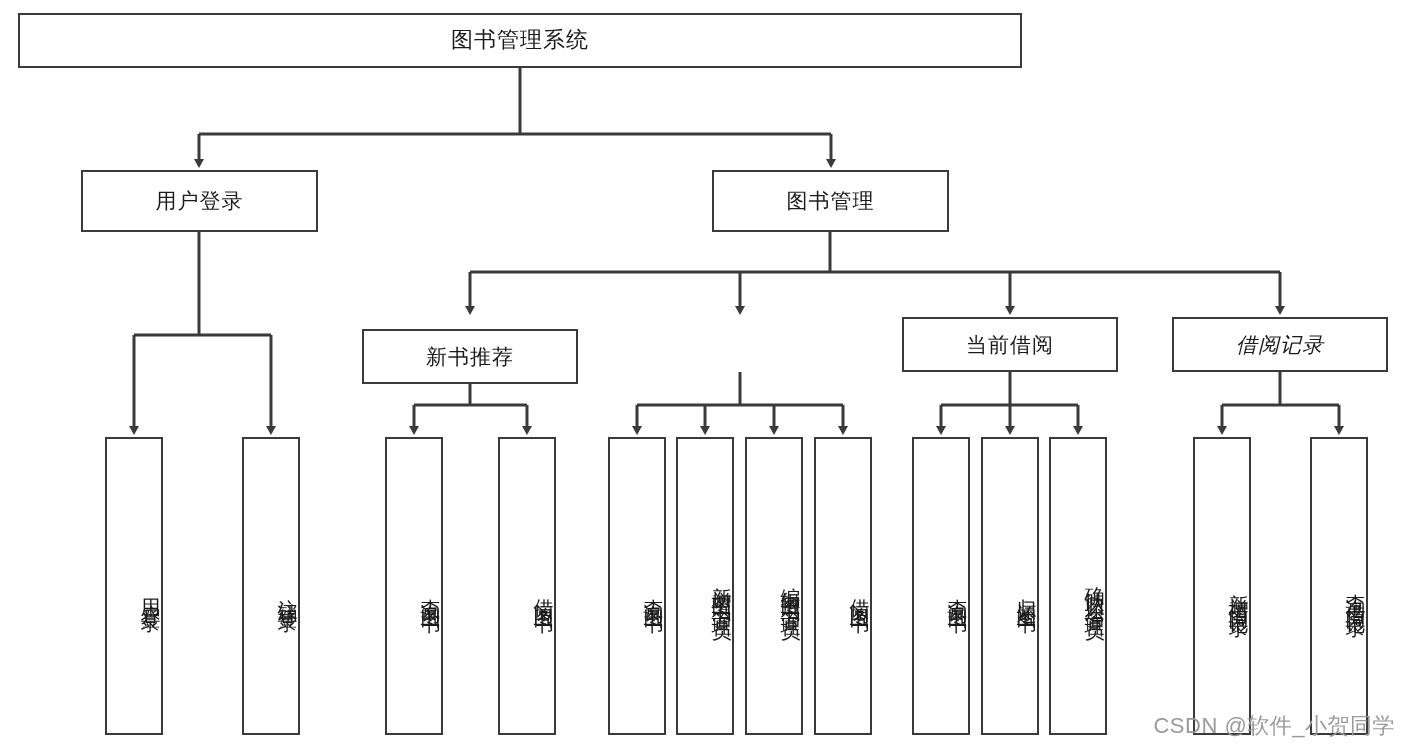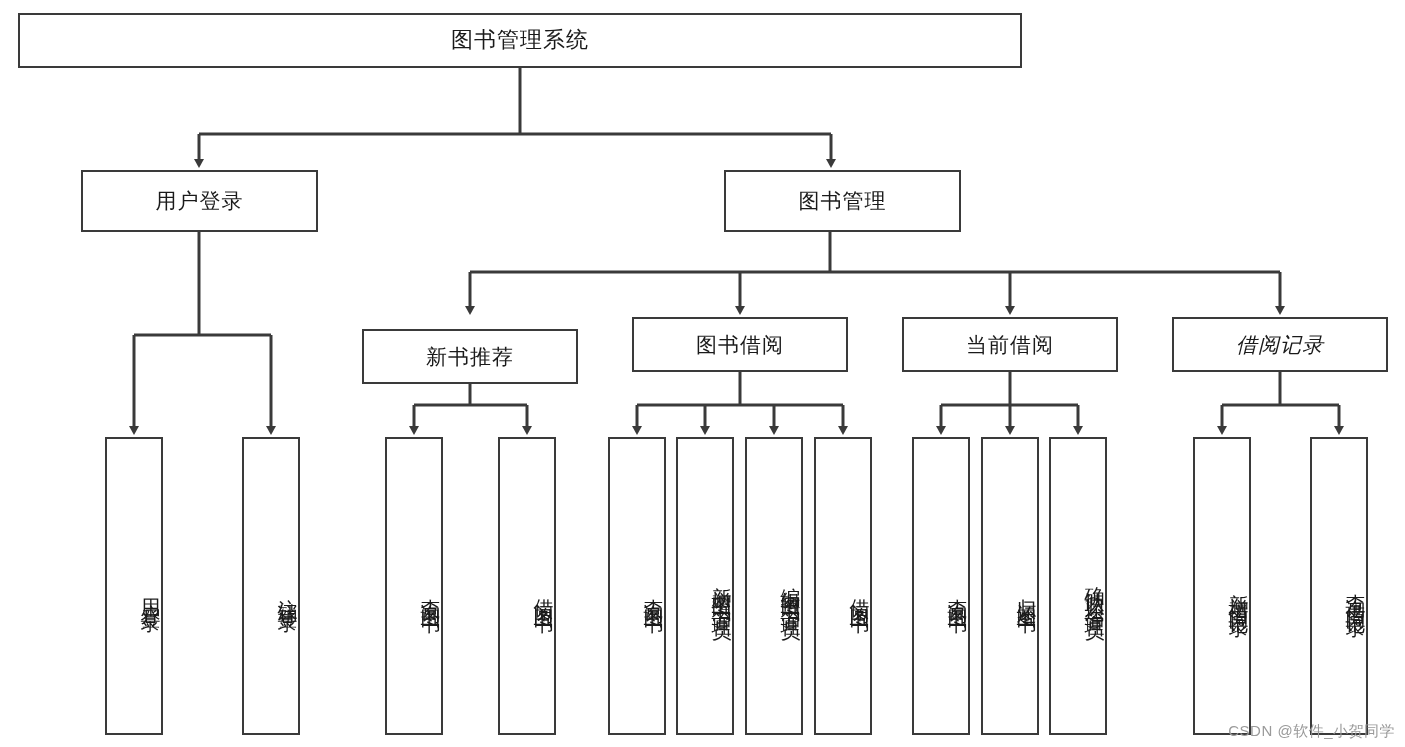--- a/index.html
+++ b/index.html
@@ -51,21 +51,21 @@
     letter-spacing: 5px;
     padding-top: 14px;
     align-items: flex-start;
     justify-content: center;
     line-height: 1;
   }
   .watermark {
     position: absolute;
     right: 10px;
     bottom: 6px;
-    font-size: 15px;
+    font-size: 22px;
     color: #9a9a9a;
     white-space: nowrap;
     letter-spacing: 0.5px;
   }
 </style>
 </head>
 <body>
 
 <div id="canvas">
 
@@ -115,24 +115,23 @@
       <path d="M1280,372 L1280,405"></path>
       <path d="M1222,405 L1339,405"></path>
       <path d="M1222,405 L1222,427" marker-end="url(#arrow)"></path>
       <path d="M1339,405 L1339,427" marker-end="url(#arrow)"></path>
     </g>
   </svg>
 
   <div class="node horiz root" style="left:18px; top:13px; width:1004px; height:55px;">图书管理系统</div>
 
   <div class="node horiz" style="left:81px; top:170px; width:237px; height:62px;">用户登录</div>
-  <div class="node horiz" style="left:712px; top:170px; width:237px; height:62px;margin-left:12px;">图书管理</div>
+  <div class="node horiz" style="left:712px; top:170px; width:237px; height:62px;">图书管理</div>
 
   <div class="node horiz" style="left:362px; top:317px; width:216px; height:55px;margin-top:12px;">新书推荐</div>
-  <div class="node horiz" style="left:632px; top:317px; width:216px; height:55px;">图书借阅</div>
   <div class="node horiz" style="left:902px; top:317px; width:216px; height:55px;">当前借阅</div>
   <div class="node horiz" style="left:1172px; top:317px; width:216px; height:55px;font-style:italic;">借阅记录</div>
 
   <div class="node vert" style="left:105px; top:437px; width:58px; height:298px;">用户登录</div>
   <div class="node vert" style="left:242px; top:437px; width:58px; height:298px;">注销登录</div>
 
   <div class="node vert" style="left:385px; top:437px; width:58px; height:298px;">查询图书</div>
   <div class="node vert" style="left:498px; top:437px; width:58px; height:298px;">借阅图书</div>
 
   <div class="node vert" style="left:608px; top:437px; width:58px; height:298px;">查询图书</div>

